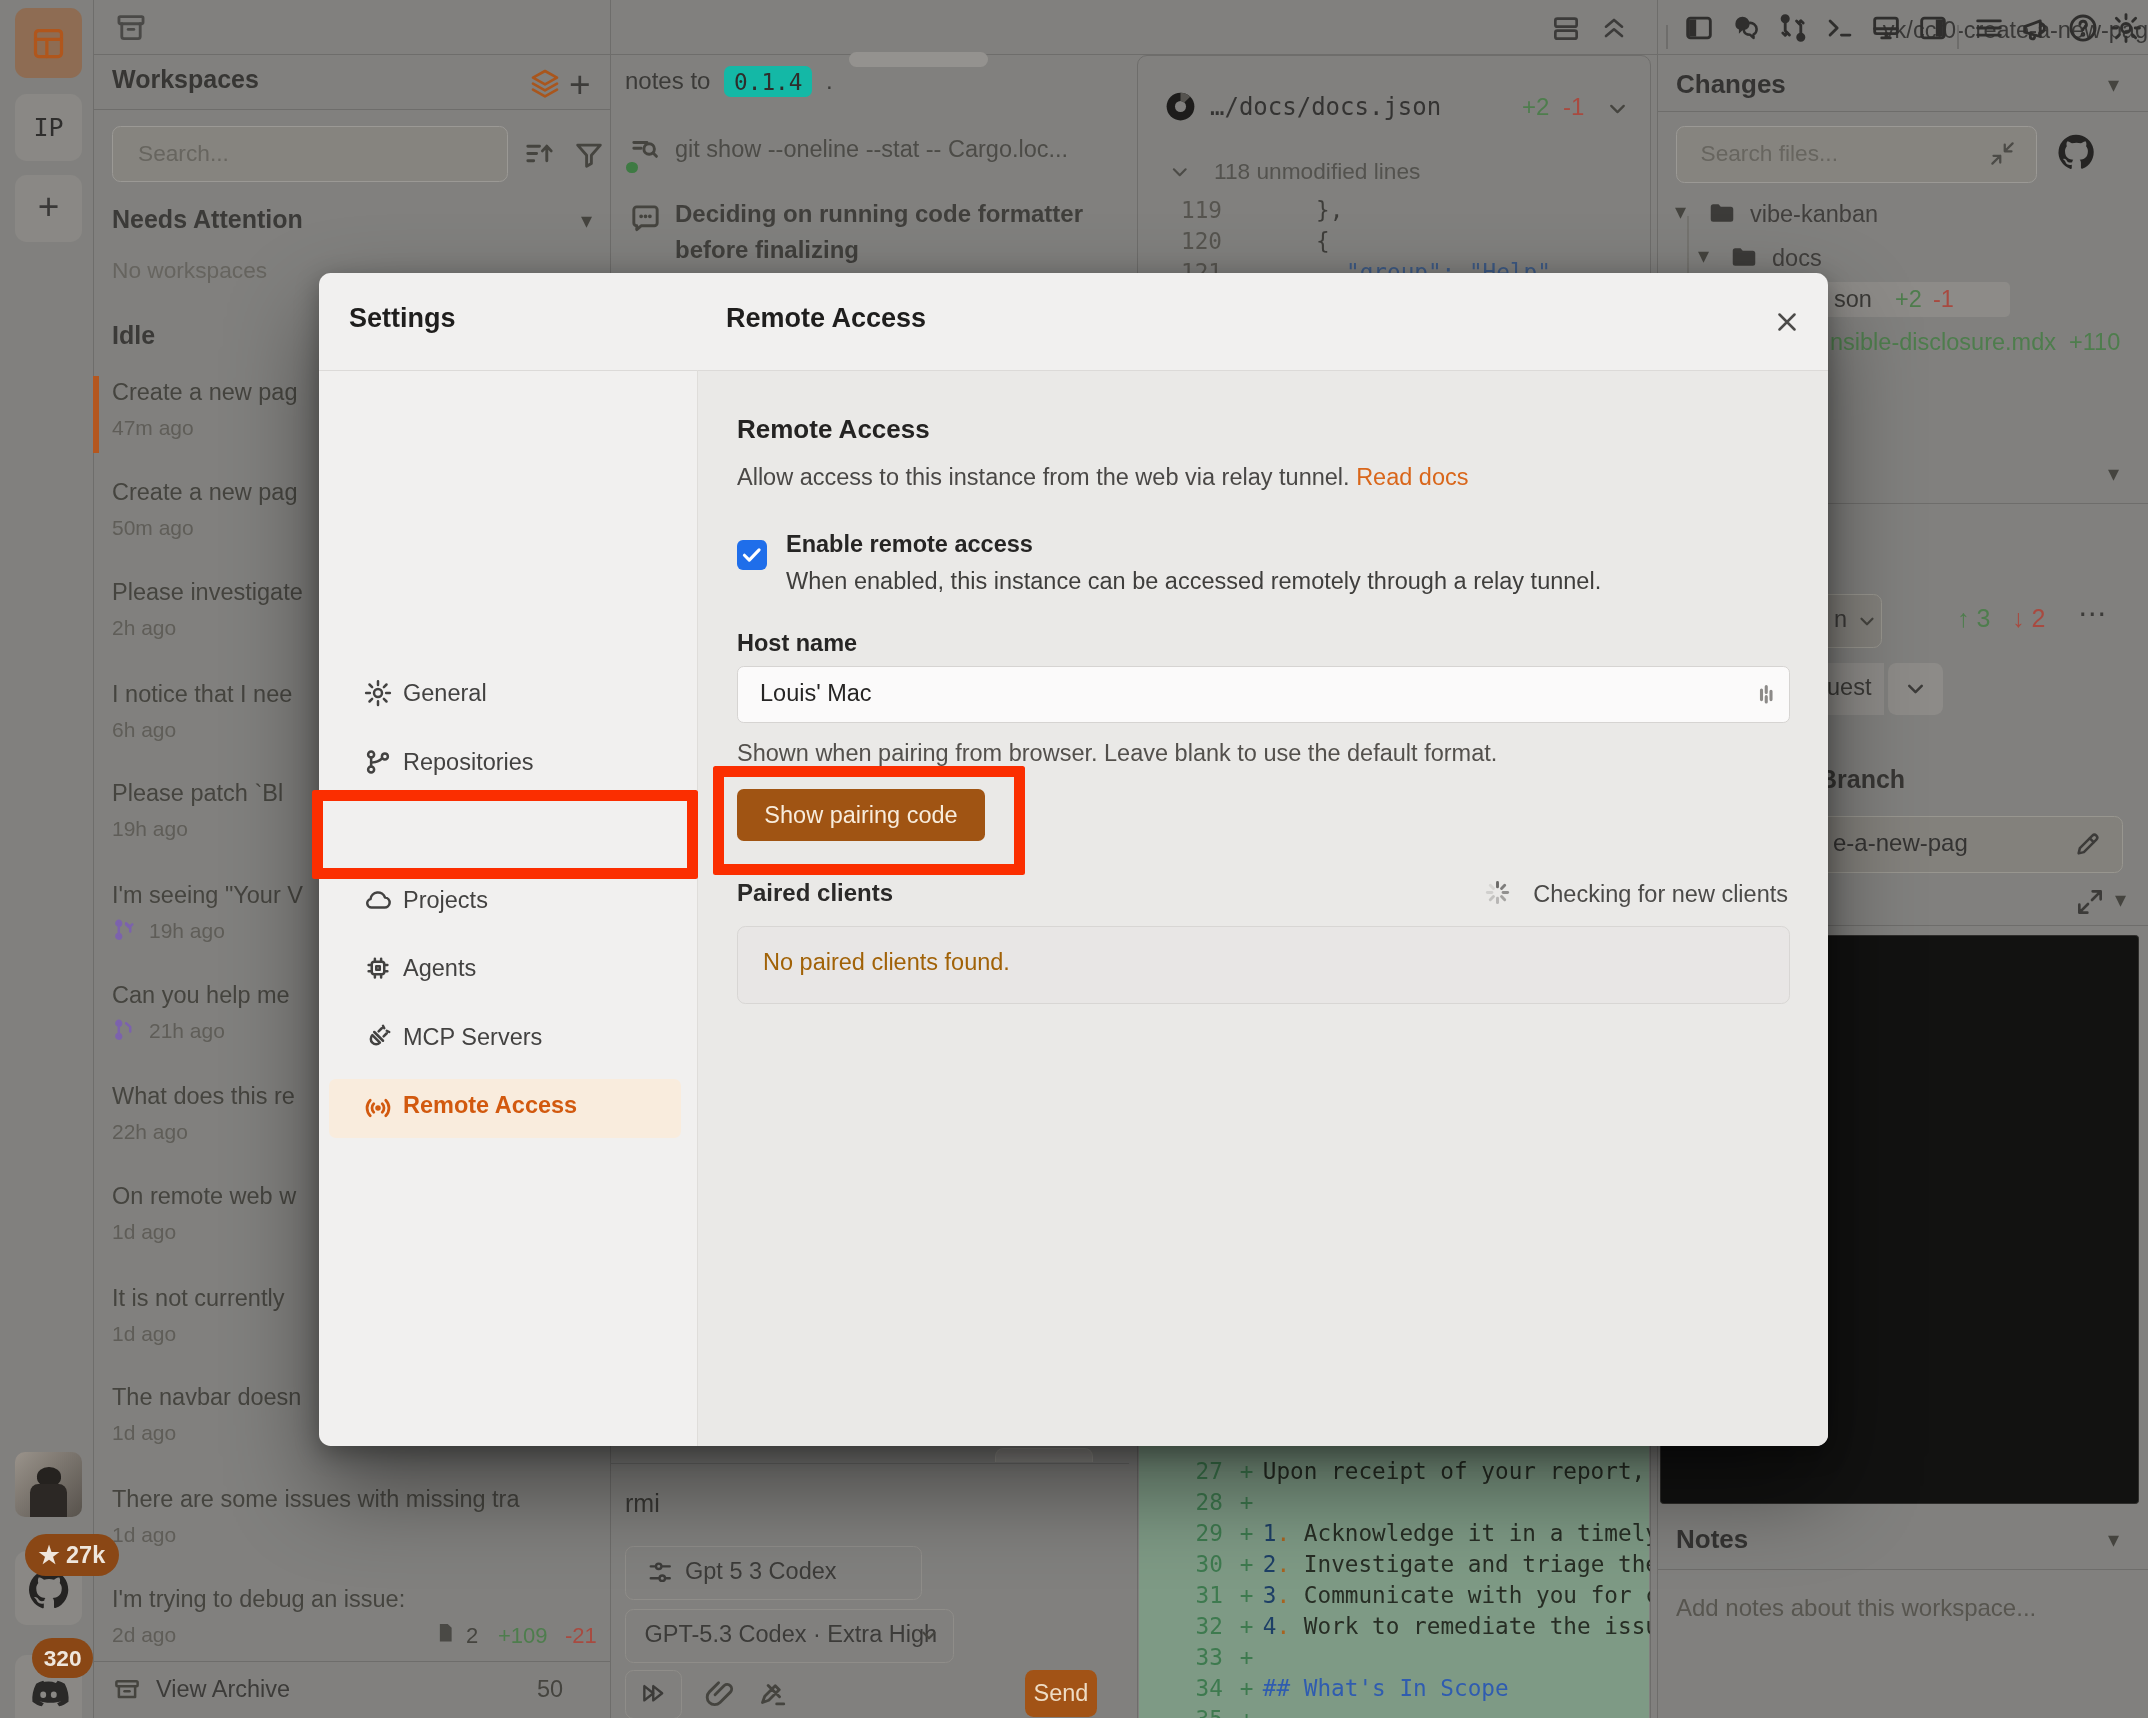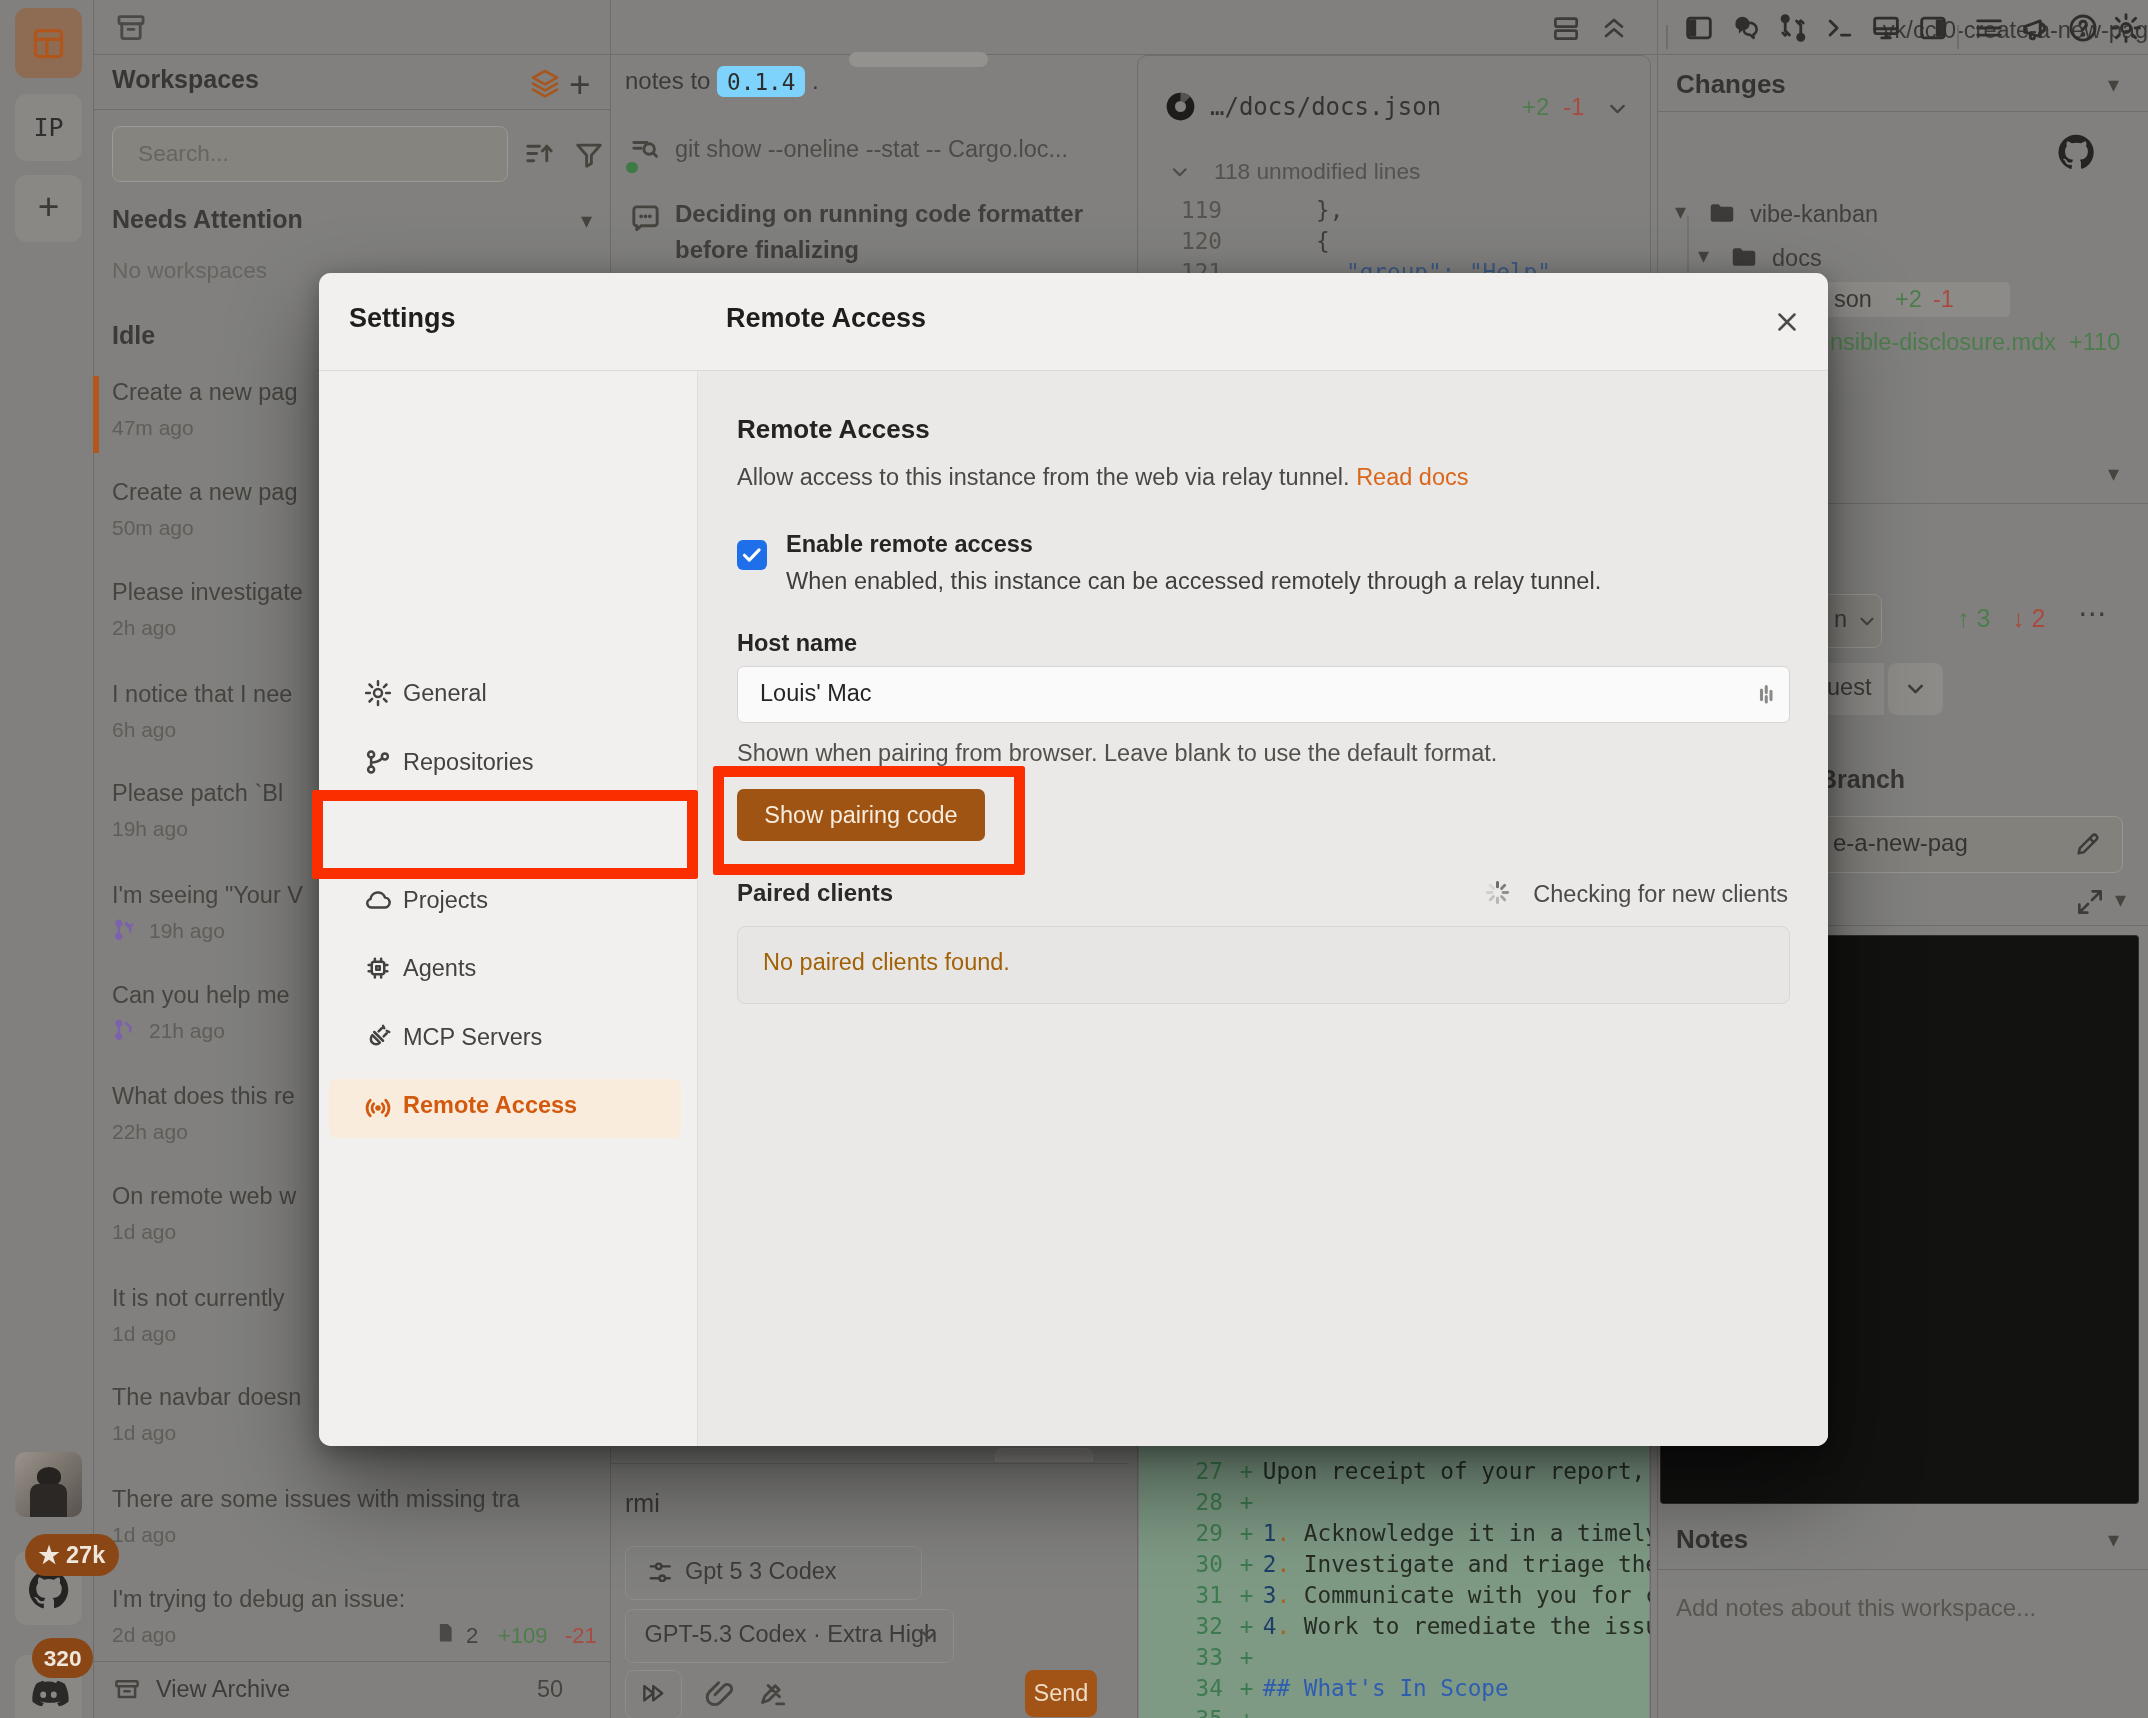--- a/index.html
+++ b/index.html
@@ -282,21 +282,21 @@
         <path d="M10 13h4"></path>
       </svg>
   </div>
   <div class="abs" style="left:156px;top:1676px;font-size:23.5px;color:#3c3b39;">View Archive</div>
   <div class="abs" style="left:537px;top:1676px;font-size:23.5px;color:#45443f;">50</div>
 
   <div class="abs" style="left:849px;top:52px;width:139px;height:15px;background:#94928f;border-radius:7.6px;"></div>
 
   <div class="abs" style="left:625px;top:67px;font-size:24px;color:#3b3a38;white-space:nowrap;">
     <span>notes to</span>
-    <span class="mono" style="background:#7dd3fc;border-radius:6.7px;padding:2.5px 10px;margin:0 0;font-size:22.7px;color:#2e2d2b;">0.1.4</span>
+    <span class="mono" style="background:#14b8a6;border-radius:6.7px;padding:2.5px 10px;margin:0 7px;font-size:22.7px;color:#2e2d2b;">0.1.4</span>
     <span>.</span>
   </div>
 
   <div class="abs" style="left:628px;top:133px;color:#45443f;">
     <svg class="ic" width="35" height="35" viewBox="0 0 24 24" fill="none" stroke="currentColor" stroke-width="2">
         <path d="M4 6.5h9M4 10.5h5"></path>
         <circle cx="14.5" cy="11" r="3.6"></circle>
         <path d="M17.2 13.7l2.3 2.3"></path>
       </svg>
     <div class="abs" style="left:-1.7px;top:28.5px;width:11.7px;height:11.7px;border-radius:50%;background:#3e7a43;"></div>
@@ -440,20 +440,29 @@
           </div>
       </div>
     </div>
   </div>
 
   <div class="abs hairline" style="left:1657px;top:0;width:0.8px;height:1718px;"></div>
   <div class="abs" style="left:1676px;top:69px;font-size:26px;font-weight:bold;color:#343332;">Changes</div>
   <div class="abs caret" style="left:2108px;top:74px;">▾</div>
   <div class="abs hairline" style="left:1658px;top:111px;width:490px;height:0.8px;"></div>
 
+  <div class="abs dim-input" style="left:1676px;top:126px;width:359px;height:55px;">
+    <span class="abs" style="left:23.5px;top:13.4px;font-size:22.7px;color:#67655f;">Search files...</span>
+    <span class="abs" style="left:312px;top:13.4px;color:#4c4b47;">
+        <svg class="ic" width="27" height="27" viewBox="0 0 24 24" fill="none" stroke="currentColor" stroke-width="2">
+          <path d="M14 10h6M14 10V4M14 10l7-7"></path>
+          <path d="M10 14H4M10 14v6M10 14l-7 7"></path>
+        </svg>
+      </span>
+  </div>
   <div class="abs" style="left:2054px;top:131px;color:#252423;">
     <svg class="ic" width="44" height="44" viewBox="0 0 24 24" fill="currentColor">
         <path d="M12 2a9.6 9.6 0 0 0-3 18.7c.5.1.7-.2.7-.5v-1.8c-2.7.6-3.3-1.2-3.3-1.2-.4-1.1-1-1.4-1-1.4-.9-.6.1-.6.1-.6 1 .1 1.5 1 1.5 1 .9 1.5 2.3 1 2.9.8.1-.6.3-1 .6-1.3-2.2-.2-4.5-1.1-4.5-4.8 0-1 .4-1.9 1-2.6-.1-.3-.4-1.3.1-2.6 0 0 .8-.3 2.7 1a9.3 9.3 0 0 1 4.9 0c1.9-1.3 2.7-1 2.7-1 .5 1.3.2 2.3.1 2.6.6.7 1 1.6 1 2.6 0 3.7-2.3 4.6-4.5 4.8.4.3.7.9.7 1.8v2.6c0 .3.2.6.7.5A9.6 9.6 0 0 0 12 2z"></path>
       </svg>
   </div>
 
   <div class="abs caret" style="left:1675px;top:201px;">▾</div>
   <div class="abs" style="left:1707px;top:198px;color:#3c3b39;">
       <svg class="ic" width="30" height="30" viewBox="0 0 24 24" fill="currentColor">
         <path d="M3 7a2 2 0 0 1 2-2h4.2L11 7h8a2 2 0 0 1 2 2v8a2 2 0 0 1-2 2H5a2 2 0 0 1-2-2z"></path>

